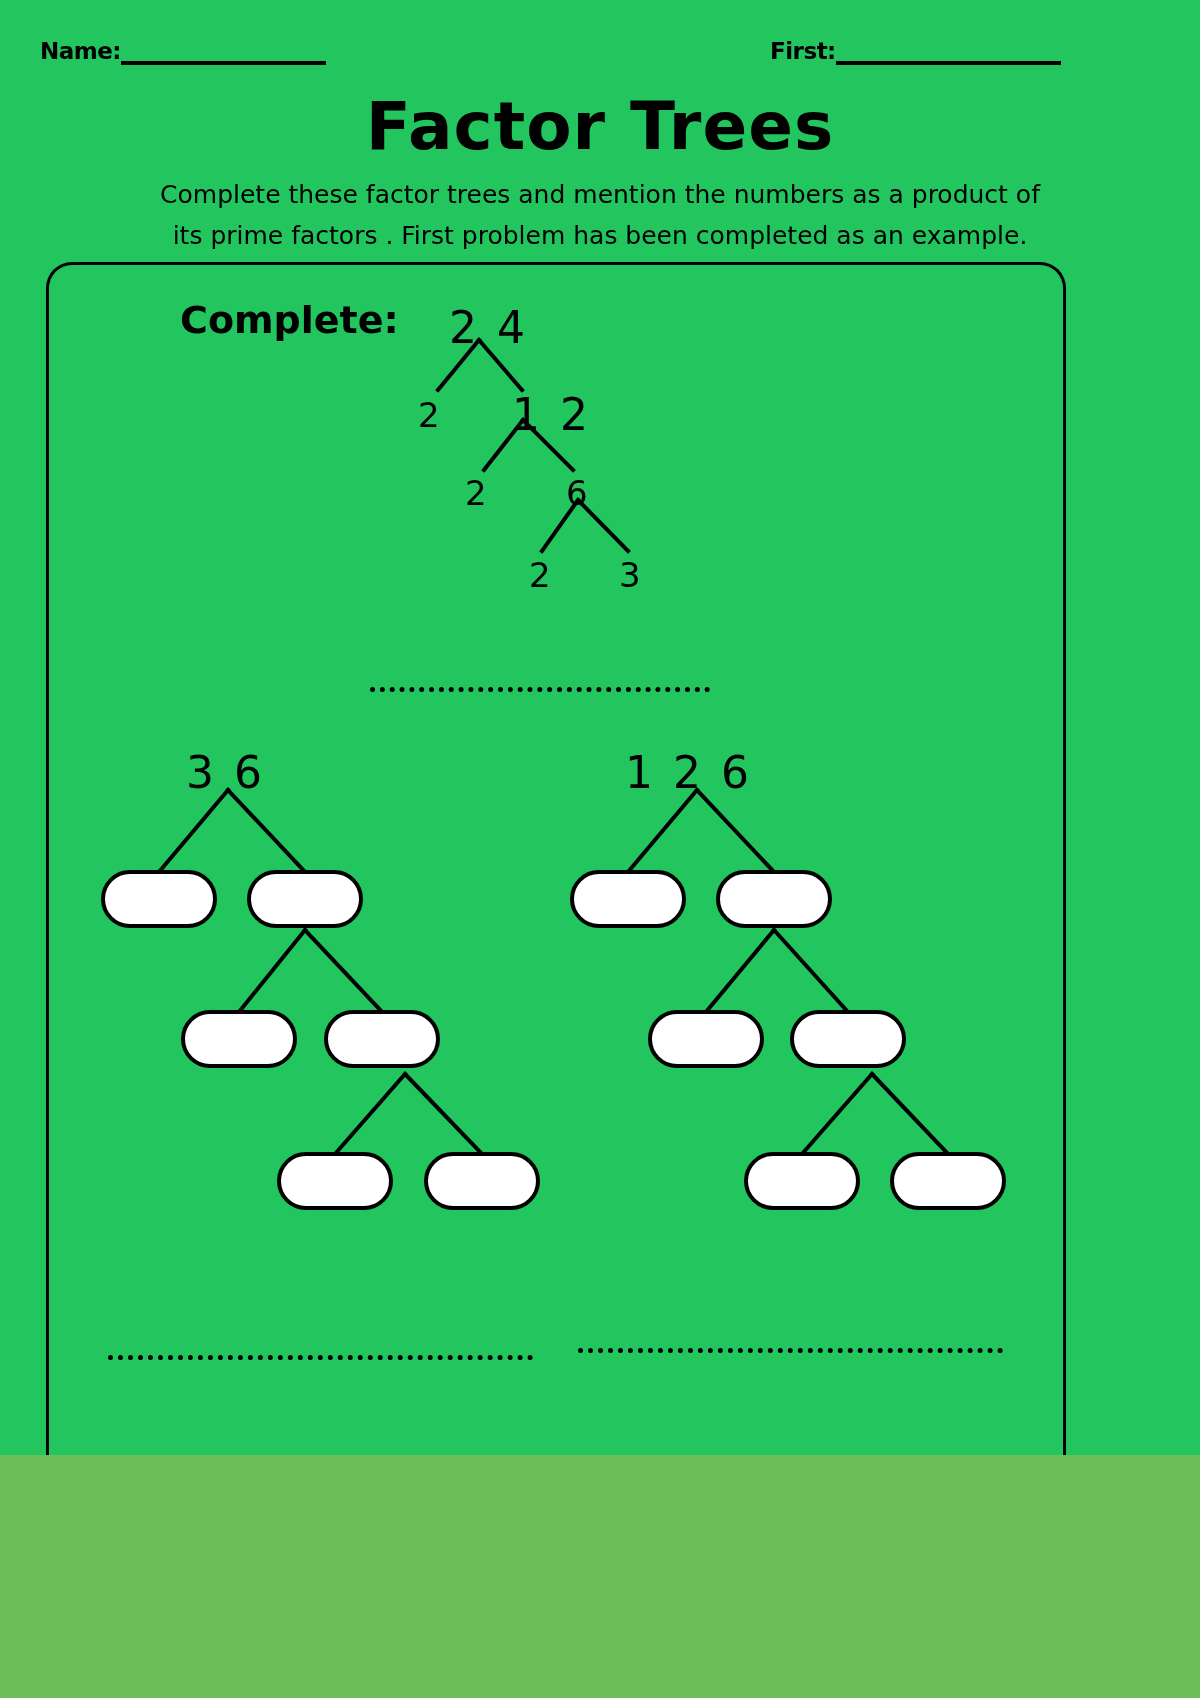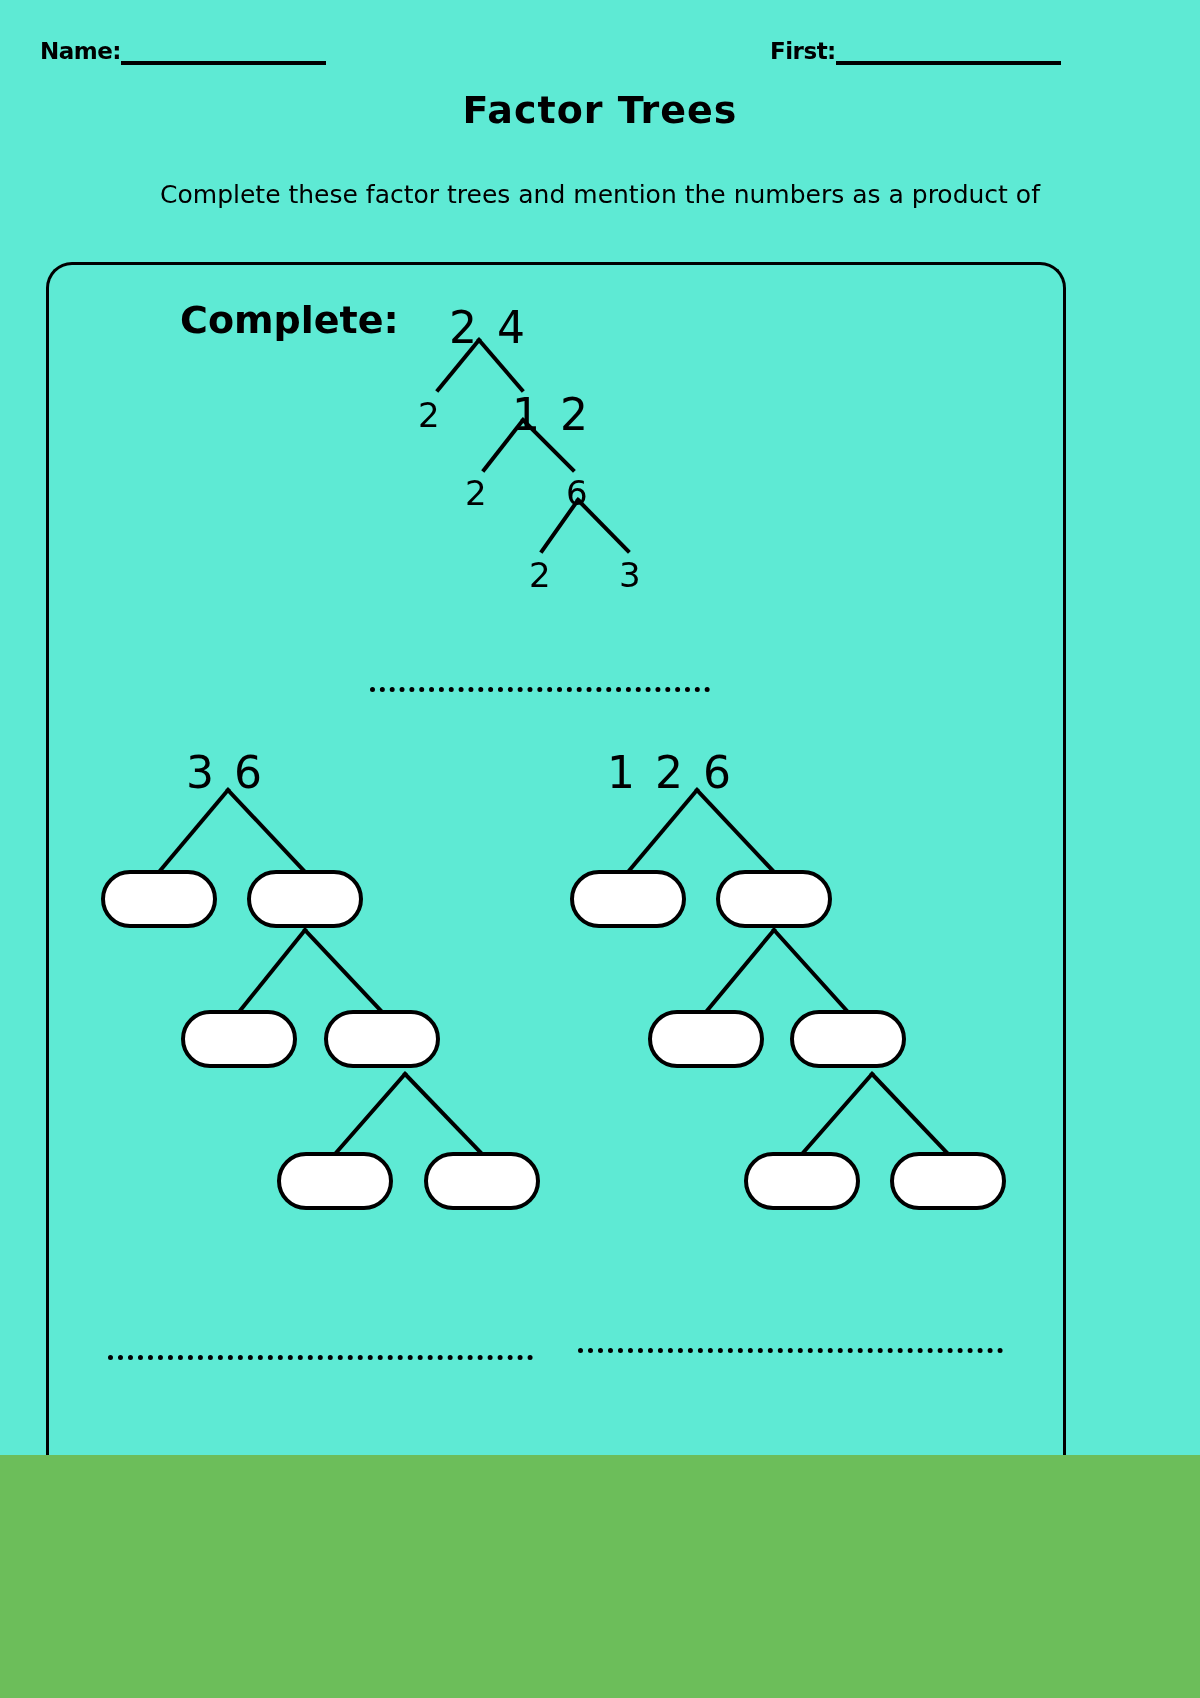--- a/index.html
+++ b/index.html
@@ -9,21 +9,21 @@
     height: 1698px;
     background: #ffffff;
     font-family: "DejaVu Sans", sans-serif;
   }
 
   #page {
     position: relative;
     width: 1200px;
     height: 1698px;
     overflow: hidden;
-    background: #5eead4;
+    background: #22c55e;
   }
 
   
   .hdr-field {
     position: absolute;
     display: flex;
     align-items: flex-end;
     font-family: "DejaVu Sans", sans-serif;
     font-weight: bold;
     font-size: 23px;
@@ -41,21 +41,21 @@
   #date-field { left: 770px; top: 40px; }
   #date-field .hdr-rule { width: 225px; }
 
   
   #title {
     position: absolute;
     left: 0; right: 0; top: 88px;
     text-align: center;
     font-family: "DejaVu Sans", sans-serif;
     font-weight: bold;
-    font-size: 38px;
+    font-size: 66px;
     letter-spacing: 1px;
     color: #000;
   }
 
   
   #instructions {
     position: absolute;
     left: 90px;
     width: 1020px;
     top: 166px;
@@ -187,20 +187,21 @@
 
   <div id="date-field" class="hdr-field">
     <span class="hdr-label">First:</span>
     <span class="hdr-rule"></span>
   </div>
 
   <div id="title">Factor Trees</div>
 
   <div id="instructions">
     <div>Complete these factor trees and mention the numbers as a product of</div>
+    <div>its prime factors . First problem has been completed as an example.</div>
   </div>
 
   <div id="content-box"></div>
 
   <div id="example-label">Complete:</div>
 
   <svg class="edges" viewBox="0 0 1200 1698">
 
     <line x1="479" y1="340" x2="438" y2="390"></line>
     <line x1="479" y1="340" x2="522" y2="390"></line>
@@ -238,21 +239,21 @@
 
   <div class="tnum big" style="left:186px; top:745px;">3 6</div>
 
   <div class="blank-box" style="left:101px; top:870px;"></div>
   <div class="blank-box" style="left:247px; top:870px;"></div>
   <div class="blank-box" style="left:181px; top:1010px;"></div>
   <div class="blank-box" style="left:324px; top:1010px;"></div>
   <div class="blank-box" style="left:277px; top:1152px;"></div>
   <div class="blank-box" style="left:424px; top:1152px;"></div>
 
-  <div class="tnum big" style="left:607px; top:745px;">1 2 6</div>
+  <div class="tnum big" style="left:625px; top:745px;">1 2 6</div>
 
   <div class="blank-box" style="left:570px; top:870px;"></div>
   <div class="blank-box" style="left:716px; top:870px;"></div>
   <div class="blank-box" style="left:648px; top:1010px;"></div>
   <div class="blank-box" style="left:790px; top:1010px;"></div>
   <div class="blank-box" style="left:744px; top:1152px;"></div>
   <div class="blank-box" style="left:890px; top:1152px;"></div>
 
   <div class="dotted-rule" id="ans-line-left"></div>
   <div class="dotted-rule" id="ans-line-right"></div>

